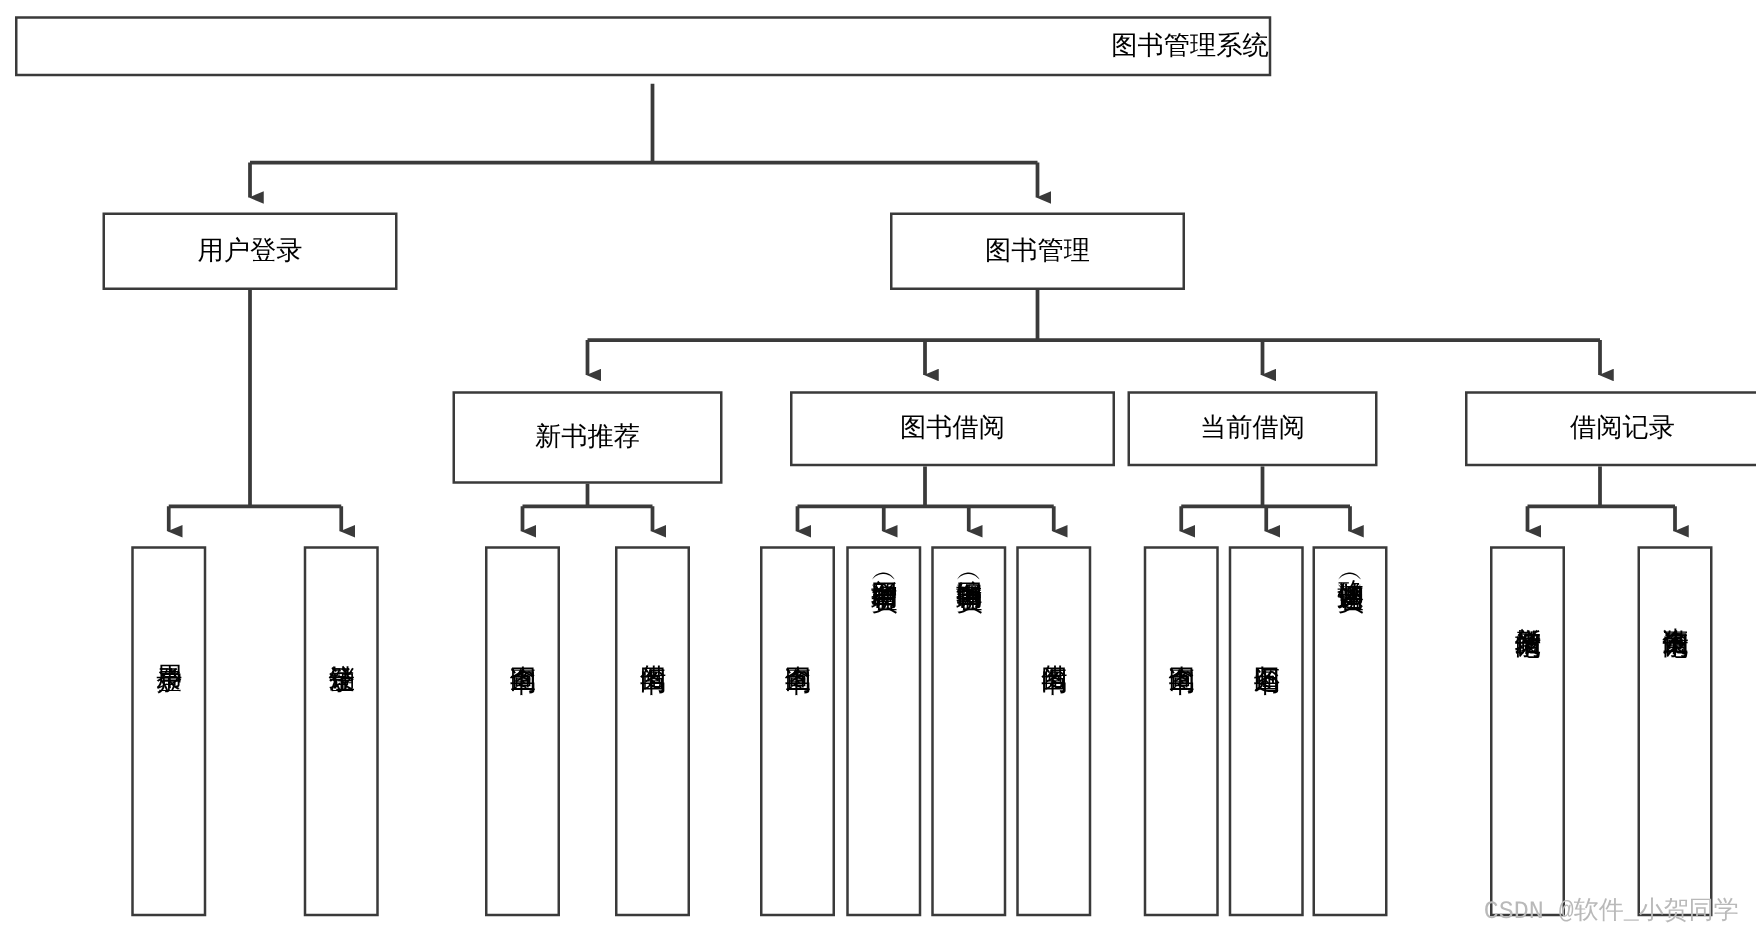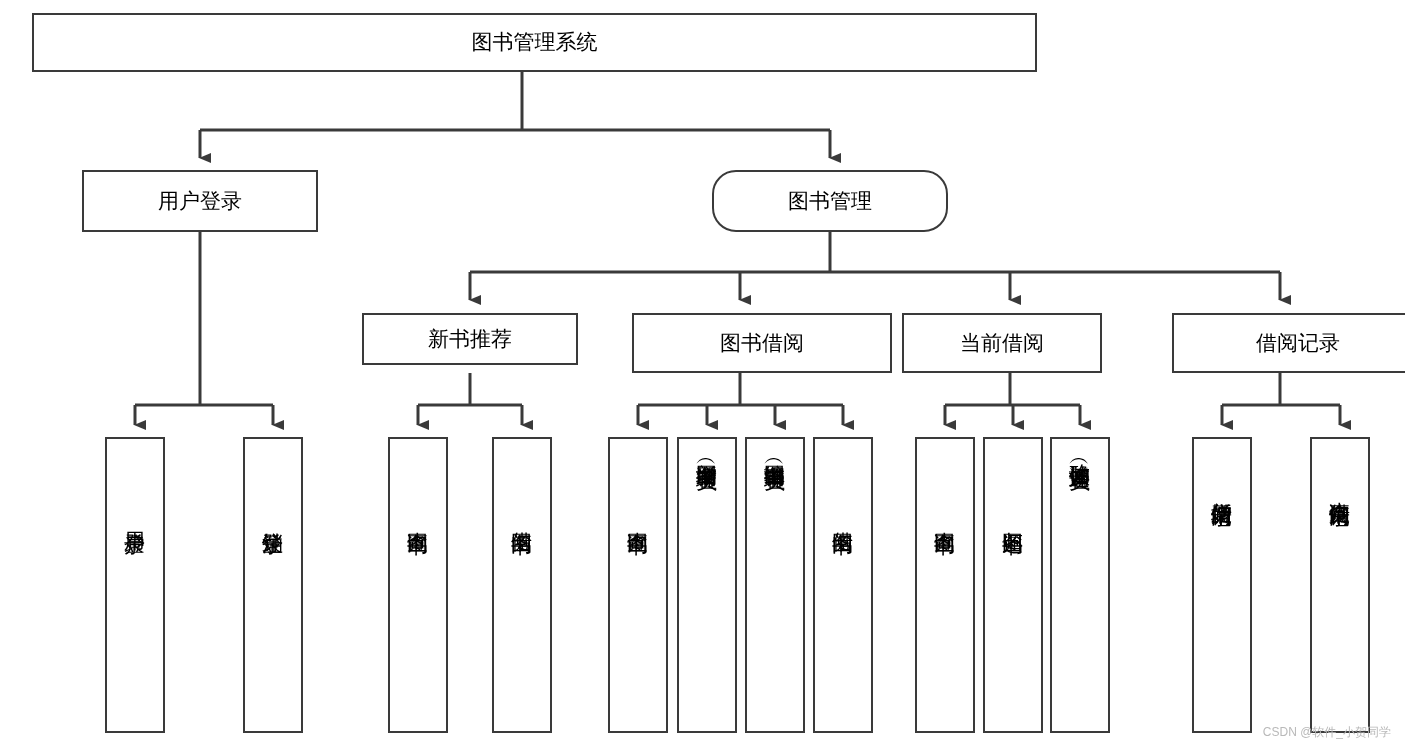--- a/index.html
+++ b/index.html
@@ -58,25 +58,25 @@
     line-height: 1;
     white-space: nowrap;
   }
   .node.vert.tall .lbl {
     margin-top: 0;
   }
   #watermark {
     position: absolute;
     right: 14px;
     bottom: 6px;
-    font-size: 12px;
+    font-size: 20px;
     color: #b9b9b9;
     white-space: nowrap;
     z-index: 5;
-    font-family: Liberation Sans, sans-serif;
+    font-family: Liberation Mono, monospace;
   }
 </style>
 </head>
 <body>
 
 <div id="canvas">
 
   <svg id="wires" viewBox="0 0 1405 747" xmlns="http://www.w3.org/2000/svg">
     <defs>
       <marker id="ah" markerWidth="10" markerHeight="12" refX="5" refY="11" orient="auto" markerUnits="userSpaceOnUse">
@@ -121,32 +121,32 @@
       <path d="M1013,405 L1013,425" marker-end="url(#ah)"></path>
       <path d="M1080,405 L1080,425" marker-end="url(#ah)"></path>
 
       <path d="M1280,373 L1280,405"></path>
       <path d="M1222,405 L1340,405"></path>
       <path d="M1222,405 L1222,425" marker-end="url(#ah)"></path>
       <path d="M1340,405 L1340,425" marker-end="url(#ah)"></path>
     </g>
   </svg>
 
-  <div class="node horiz" style="left:32px; top:13px; width:1005px; height:59px;">
+  <div class="node horiz" style="left:12px; top:13px; width:1005px; height:48px;justify-content:flex-end;">
     <span class="lbl">图书管理系统</span>
   </div>
 
   <div class="node horiz" style="left:82px; top:170px; width:236px; height:62px;">
     <span class="lbl">用户登录</span>
   </div>
-  <div class="node horiz" style="left:712px; top:170px; width:236px; height:62px;border-radius:24px;">
+  <div class="node horiz" style="left:712px; top:170px; width:236px; height:62px;">
     <span class="lbl">图书管理</span>
   </div>
 
-  <div class="node horiz" style="left:362px; top:313px; width:216px; height:52px;">
+  <div class="node horiz" style="left:362px; top:313px; width:216px; height:74px;">
     <span class="lbl">新书推荐</span>
   </div>
   <div class="node horiz" style="left:632px; top:313px; width:260px; height:60px;">
     <span class="lbl">图书借阅</span>
   </div>
   <div class="node horiz" style="left:902px; top:313px; width:200px; height:60px;">
     <span class="lbl">当前借阅</span>
   </div>
   <div class="node horiz" style="left:1172px; top:313px; width:252px; height:60px;">
     <span class="lbl">借阅记录</span>

